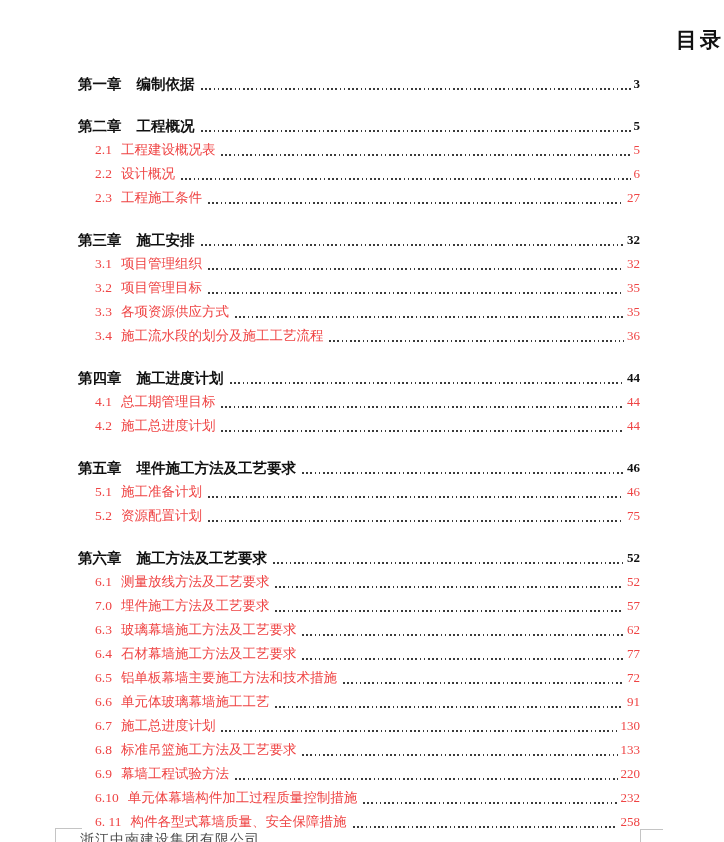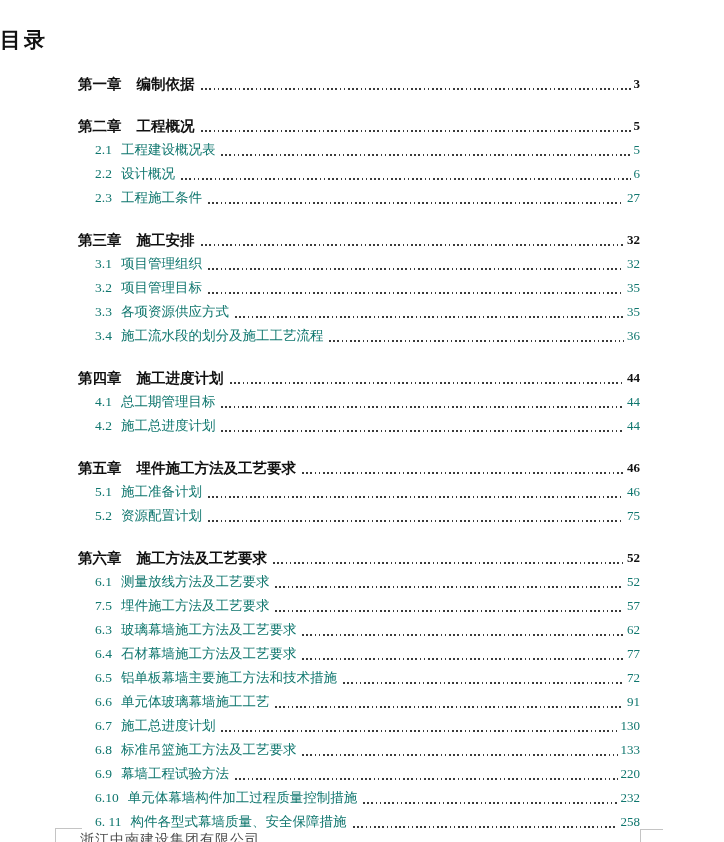--- a/index.html
+++ b/index.html
@@ -6,21 +6,21 @@
   .page {
     position: relative;
     width: 724px;
     height: 842px;
     background: #ffffff;
     overflow: hidden;
     font-family: "Liberation Serif", serif;
     color: #1a1a1a;
   }
   .doc-title {
-    text-align: left;
+    text-align: right;
     padding-top: 26px;
     font-size: 21px;
     font-weight: bold;
     letter-spacing: 3px;
     color: #111111;
   }
   .toc {
     position: absolute;
     top: 72px;
     left: 78px;
@@ -37,21 +37,21 @@
   .toc-row.chapter {
     font-weight: bold;
     font-size: 14.5px;
     margin-top: 18px;
     color: #111111;
   }
   .toc-row.chapter:first-child { margin-top: 0; }
   .toc-row.sub {
     font-size: 13.5px;
     padding-left: 17px;
-    color: #0f766e;
+    color: #ef4444;
   }
   .toc-row .num { flex: none; }
   .toc-row.chapter .num { margin-right: 15px; }
   .toc-row.sub .num { margin-right: 9px; }
   .toc-row .title { flex: none; }
   .toc-row .leader {
     flex: 1 1 auto;
     height: 2px;
     align-self: flex-end;
     margin: 0 3px 6px 6px;
@@ -199,21 +199,21 @@
         <span class="leader"></span>
         <span class="pagenum">52</span>
       </div>
       <div class="toc-row sub">
         <span class="num">6.1</span>
         <span class="title">测量放线方法及工艺要求</span>
         <span class="leader"></span>
         <span class="pagenum">52</span>
       </div>
       <div class="toc-row sub">
-        <span class="num">7.5</span>
+        <span class="num">7.0</span>
         <span class="title">埋件施工方法及工艺要求</span>
         <span class="leader"></span>
         <span class="pagenum">57</span>
       </div>
       <div class="toc-row sub">
         <span class="num">6.3</span>
         <span class="title">玻璃幕墙施工方法及工艺要求</span>
         <span class="leader"></span>
         <span class="pagenum">62</span>
       </div>

